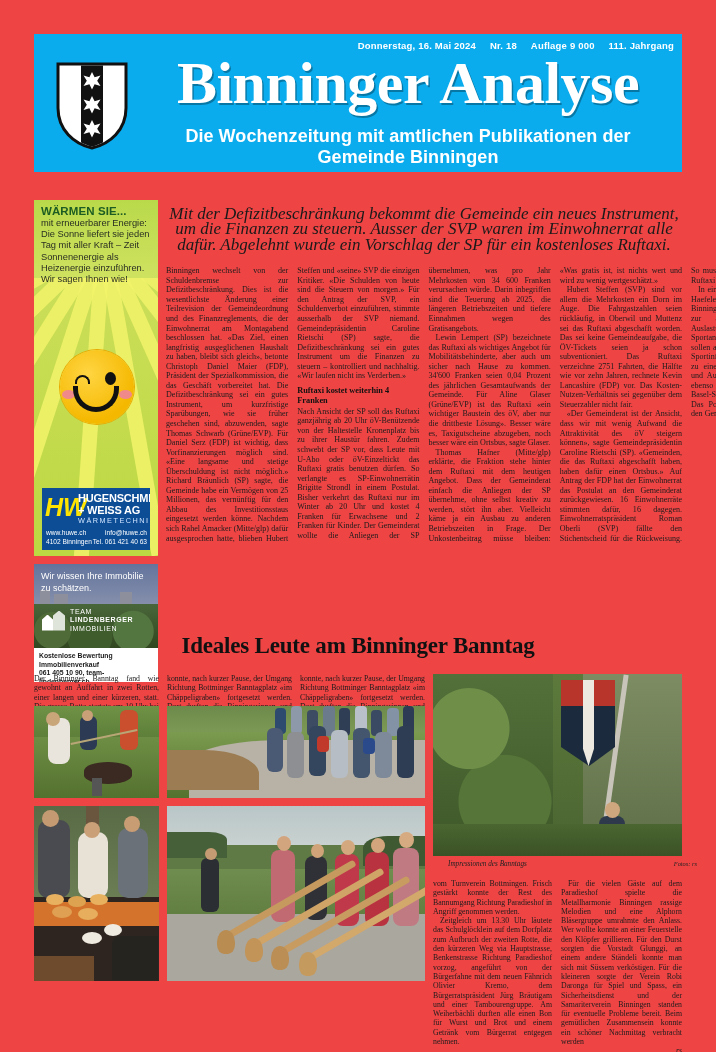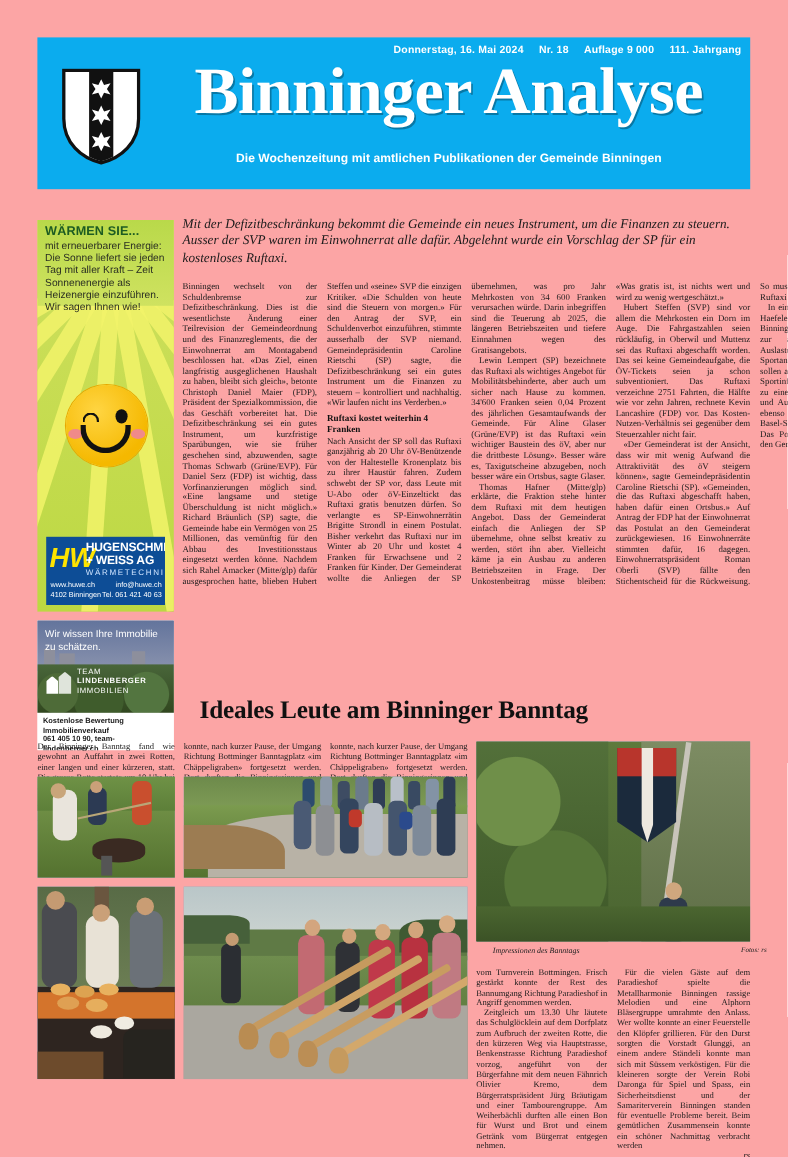--- a/index.html
+++ b/index.html
@@ -2,21 +2,21 @@
 <html><head>
 <meta charset="utf-8">
 <style>
   * { box-sizing: border-box; margin: 0; padding: 0; }
   html, body {
     width: 716px; height: 1052px;
     background: #ffffff;
     font-family: "Liberation Serif", serif;
     overflow: hidden;
   }
-  .page { position: relative; width: 716px; height: 1052px; background: #fca5a5; }
+  .page { position: relative; width: 716px; height: 1052px; background: #ef4444; }
 
   
   .masthead {
     position: absolute; left: 34px; top: 34px; width: 648px; height: 138px;
     background: #0bacee;
   }
   .dateline {
     position: absolute; right: 8px; top: 6px;
     font-family: "Liberation Sans", sans-serif;
     font-size: 9.5px; font-weight: bold; color: #ffffff;
@@ -29,22 +29,22 @@
 
   .title-wrap { position: absolute; left: 108px; top: 16px; right: 8px; text-align: center; }
   .paper-title {
     font-family: "Liberation Serif", serif;
     font-weight: bold; font-size: 60px; line-height: 66px;
     color: #ffffff; letter-spacing: -.5px;
     text-shadow: 1.5px 1.5px 0 rgba(0,0,0,.30);
   }
   .paper-sub {
     font-family: "Liberation Sans", sans-serif;
-    font-weight: bold; font-size: 11px; color: #ffffff;
-    margin-top: 22px; letter-spacing: .05px;
+    font-weight: bold; font-size: 18px; color: #ffffff;
+    margin-top: 10px; letter-spacing: .05px;
   }
 
   
   .rail { position: absolute; left: 34px; top: 200px; width: 124px; }
 
   .ad1 { position: relative; width: 124px; height: 356px; overflow: hidden;
          background: linear-gradient(#cfe05f, #bcd842); }
   .ad1 .rays { position: absolute; inset: 0; overflow: hidden; }
   .ad1 .ray {
     position: absolute; left: 62px; top: 40px;
@@ -121,22 +121,22 @@
       line-height: 8.6px; font-weight: bold; color: #1a1a1a; }
 
   
   .lead { position: absolute; left: 166px; top: 196px; width: 516px; }
   .lead h1 {
     font-family: "Liberation Serif", serif; font-weight: bold;
     font-size: 25.5px; line-height: 31px; text-align: center; color: #111;
     letter-spacing: -.2px;
   }
   .lead .standfirst {
-    font-family: "Liberation Serif", serif; font-style: italic;
-    font-size: 12px; line-height: 15.4px; color: #1a1a1a;
+    margin-top: 10px; font-family: "Liberation Serif", serif; font-style: italic;
+    font-size: 17px; line-height: 15.4px; text-align: center; color: #1a1a1a;
   }
   .lead .cols {
     margin-top: 14px; column-count: 4; column-gap: 9px; column-fill: auto;
     height: 278px;
   }
   .lead .cols p {
     font-family: "Liberation Serif", serif; font-size: 8.05px; line-height: 9.55px;
     text-align: justify; text-indent: 7px; color: #1c1c1c; hyphens: auto;
   }
   .lead .cols p.first { text-indent: 0; }

